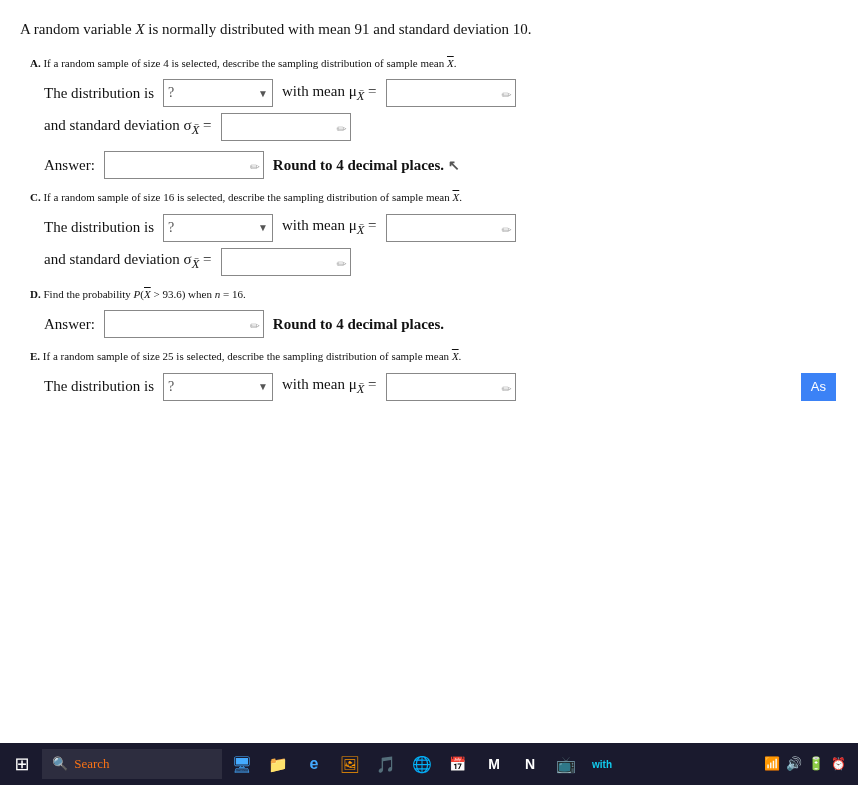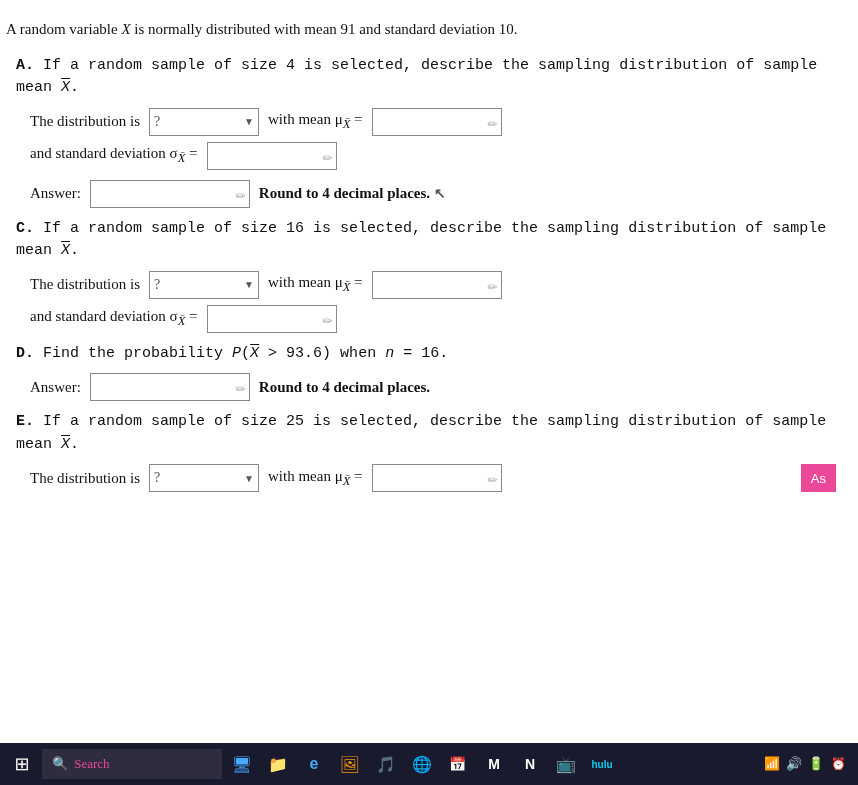--- a/index.html
+++ b/index.html
@@ -10,40 +10,39 @@
       color: #111;
       width: 858px;
       height: 785px;
       overflow: hidden;
       display: flex;
       flex-direction: column;
     }
 
     .main-content {
       flex: 1;
-      padding: 18px 22px 10px 6px;
+      padding: 18px 22px 10px 20px;
       overflow: hidden;
     }
 
     .problem-header {
       font-size: 15px;
       margin-bottom: 14px;
       line-height: 1.5;
     }
 
     .part {
       margin-bottom: 10px;
       padding-left: 10px;
     }
 
     .part-label {
-      font-size: 15px;
+      font-size: 11px;
       margin-bottom: 8px;
       line-height: 1.5;
-      font-family: Liberation Mono, monospace;
     }
 
     .part-label .part-letter {
       font-weight: bold;
     }
 
     .answer-row {
       display: flex;
       align-items: center;
       gap: 9px;
@@ -166,21 +165,21 @@
 
     .overline {
       text-decoration: overline;
     }
 
     .part-c-section {
       margin-top: 8px;
     }
 
     .orange-btn {
-      background: #ec4899;
+      background: #3b82f6;
       color: white;
       border: none;
       padding: 2px 10px;
       font-size: 13px;
       cursor: pointer;
       height: 28px;
     }
   </style>
 </head>
 <body>
@@ -293,34 +292,34 @@
   </div>
 
 </div>
 
 <div class="taskbar">
 
   <div class="task-icon" style="color:white; font-size:18px;">⊞</div>
 
   <div class="search-bar" style="display:flex; align-items:center; gap:6px;">
     <span style="color:#aaa; font-size:13px;">🔍</span>
-    <span style="color:#ec4899; font-size:13px;">Search</span>
+    <span style="color:#f97316; font-size:13px;">Search</span>
   </div>
 
   <div class="task-icon" style="color:#4af; font-size:16px;">🖥</div>
   <div class="task-icon" style="color:#fc0; font-size:16px;">📁</div>
   <div class="task-icon" style="color:#4af; font-size:16px; font-weight:bold; font-family:sans-serif;">e</div>
   <div class="task-icon" style="color:#f90; font-size:16px;">🖼</div>
   <div class="task-icon" style="color:#0af; font-size:16px;">🎵</div>
   <div class="task-icon" style="font-size:16px;">🌐</div>
   <div class="task-icon" style="color:#4af; font-size:14px;">📅</div>
   <div class="task-icon" style="color:white; font-size:14px; font-family:sans-serif; font-weight:bold;">M</div>
   <div class="task-icon" style="color:white; font-size:14px; font-family:sans-serif; font-weight:bold;">N</div>
   <div class="task-icon" style="font-size:16px;">📺</div>
-  <div class="task-icon" style="color:#1ce; font-size:10px; font-family:sans-serif; font-weight:bold;">hulu</div>
+  <div class="task-icon" style="color:#1ce; font-size:10px; font-family:sans-serif; font-weight:bold;">with</div>
 
   <div class="sys-tray">
     <span class="sys-icon">📶</span>
     <span class="sys-icon">🔊</span>
     <span class="sys-icon" style="color:#4f4;">🔋</span>
     <span class="sys-icon" style="color:#ddd; font-family:sans-serif; font-size:12px;">⏰</span>
   </div>
 </div>
 
 </body></html>

